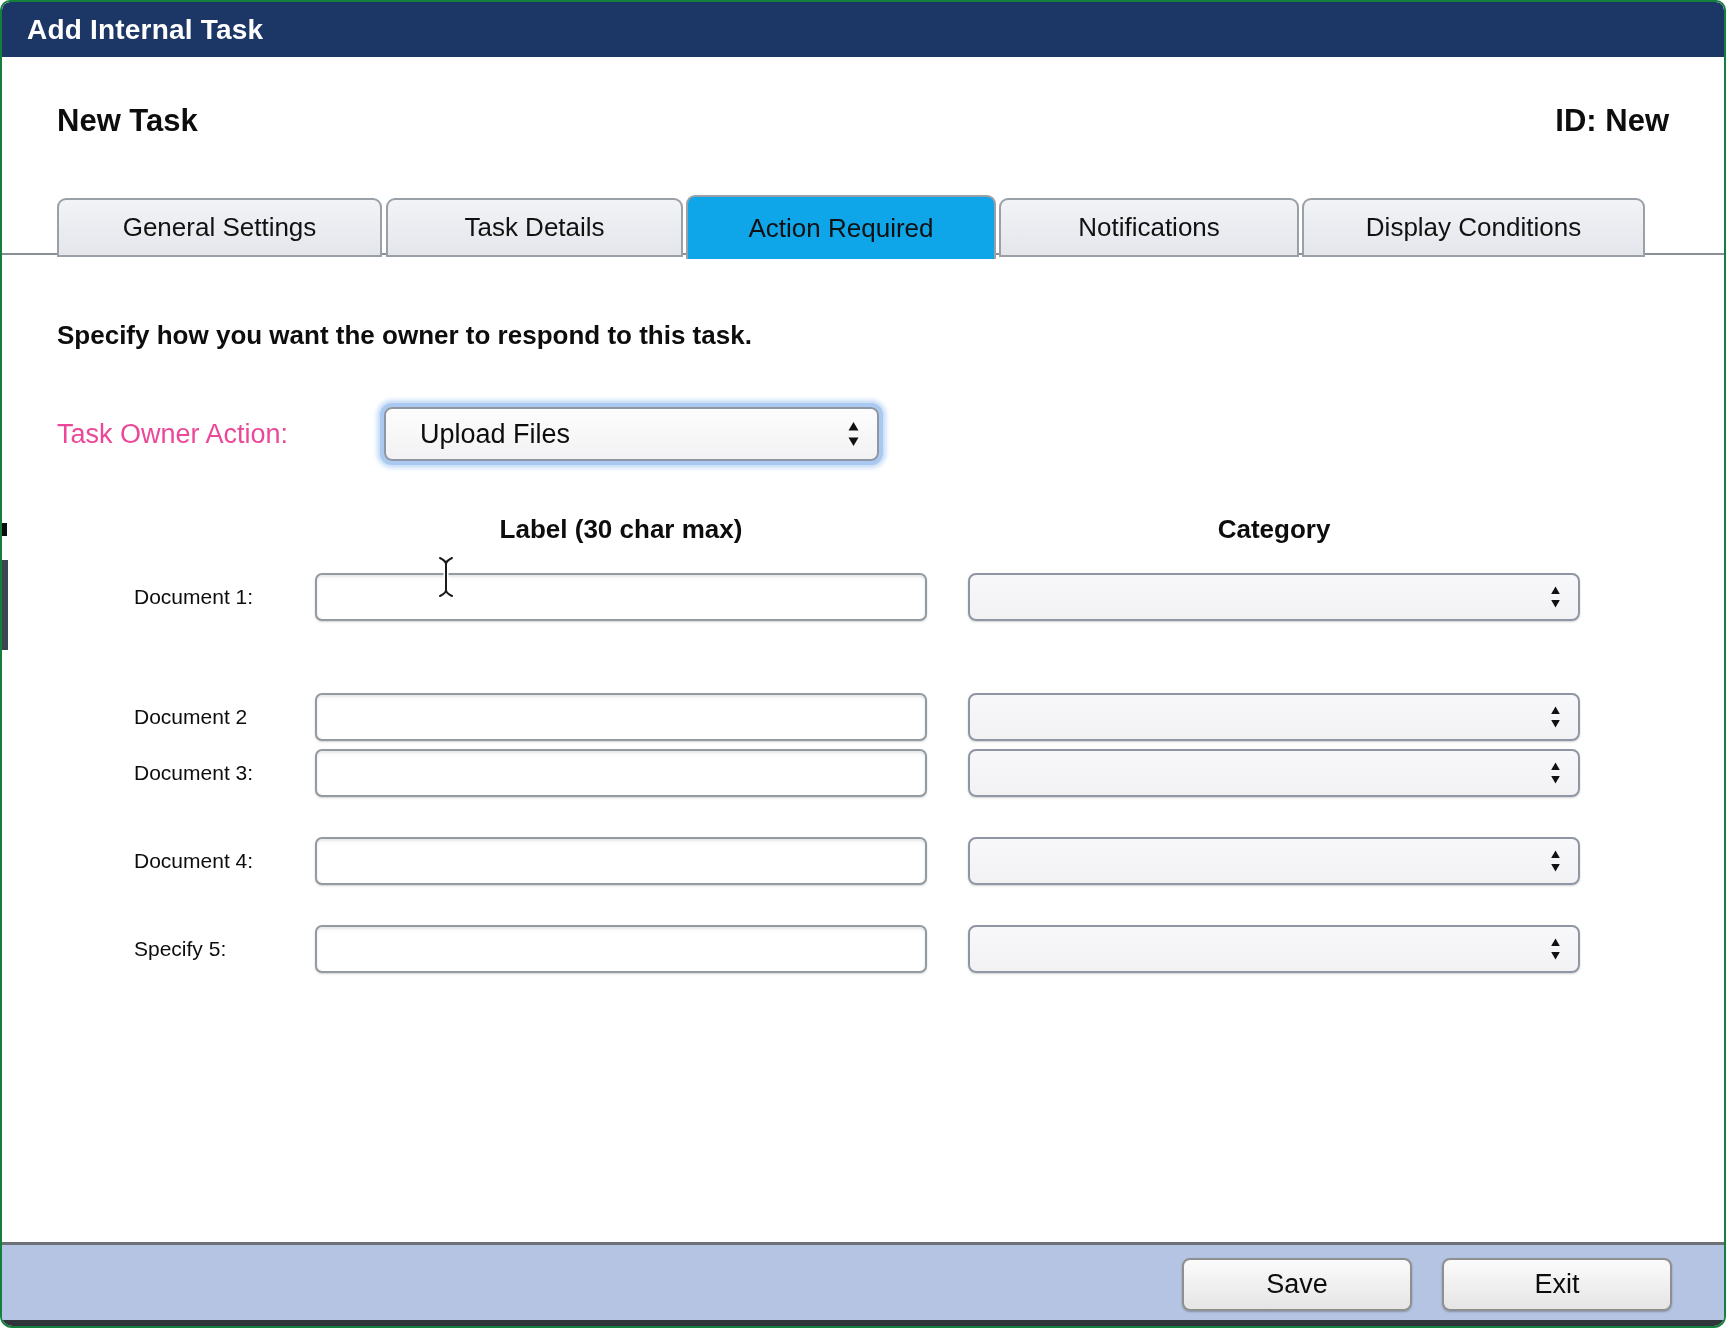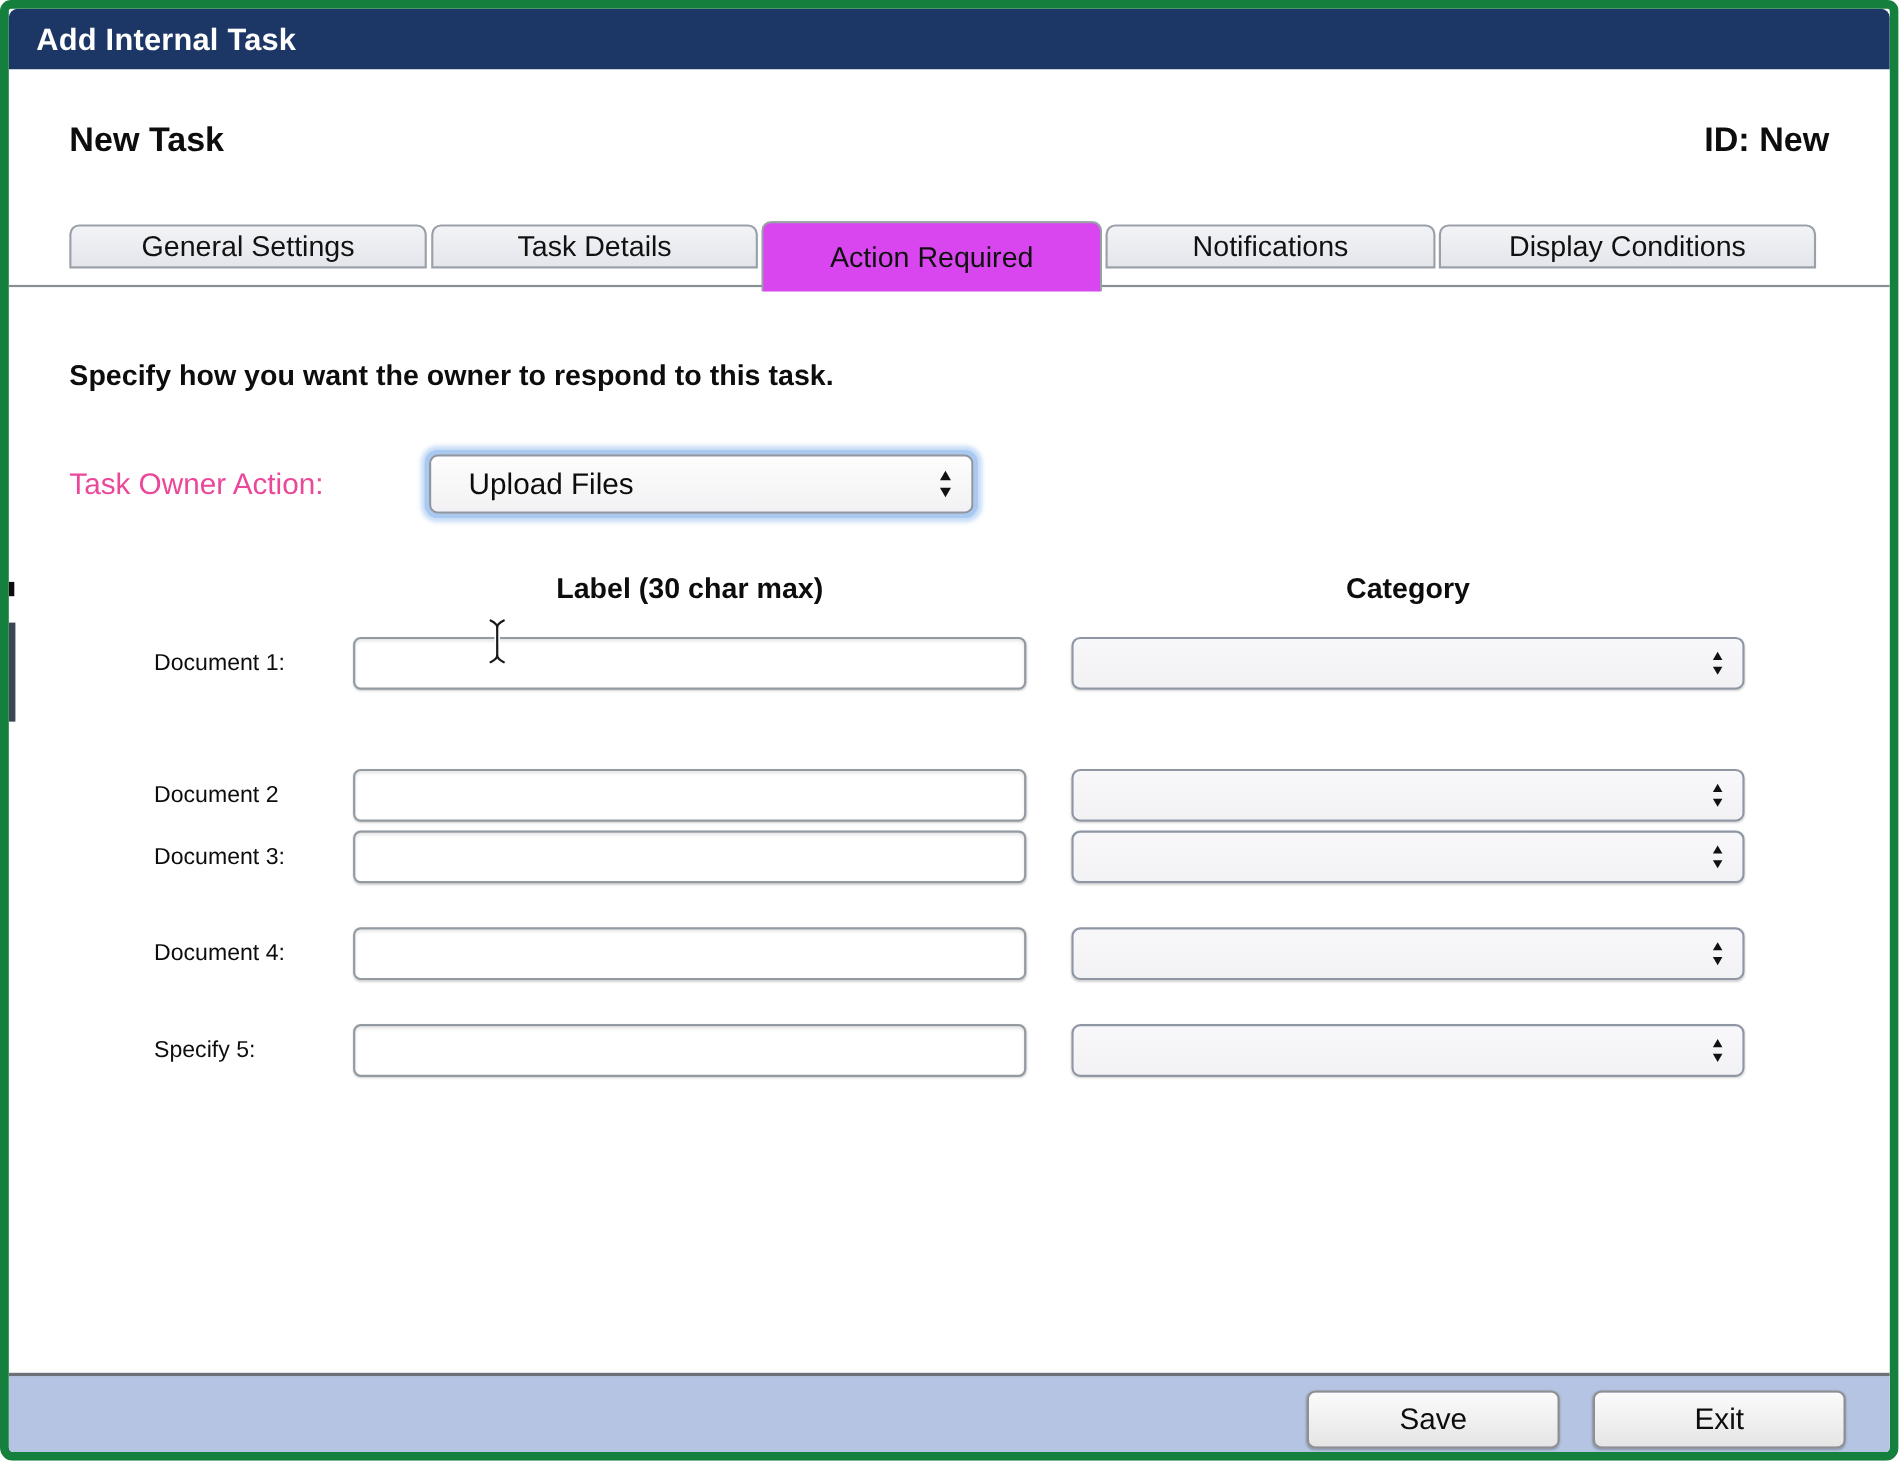--- a/index.html
+++ b/index.html
@@ -4,21 +4,21 @@
 <style>
   * { margin: 0; padding: 0; box-sizing: border-box; }
   html, body { background: #ffffff; }
   body { font-family: "Liberation Sans", sans-serif; }
 
   .dialog {
     position: relative;
     width: 1726px;
     height: 1328px;
     background: #ffffff;
-    border: 8px solid #15803d;
+    border: 2px solid #15803d;
     border-radius: 10px 10px 12px 12px;
     overflow: hidden;
   }
 
   
   .titlebar {
     position: absolute; left: 0; top: 0; right: 0; height: 55px;
     background: #1c3765;
     border-radius: 8px 8px 0 0;
     display: flex; align-items: center;
@@ -33,31 +33,31 @@
     position: absolute; left: 55px; top: 101px;
     font-size: 31px; font-weight: bold; color: #0d0d0d;
   }
   .task-id {
     position: absolute; right: 55px; top: 101px;
     font-size: 31px; font-weight: bold; color: #0d0d0d;
   }
 
   
   .tab {
-    position: absolute; top: 196px; height: 40px;
+    position: absolute; top: 196px; height: 59px;
     background: linear-gradient(#f2f3f6, #e4e6ec);
     border: 2px solid #9aa0a8;
     border-radius: 9px 9px 0 0;
     display: flex; align-items: center; justify-content: center;
     font-size: 26px; color: #111; cursor: default;
     z-index: 2;
   }
   .tab.active {
     top: 193px; height: 64px;
-    background: #d946ef;
+    background: #0ea5e9;
     border-bottom: none;
     z-index: 4;
   }
   .tab-line {
     position: absolute; left: 0; right: 0; top: 251px; height: 2px;
     background: #8a8f96; z-index: 1;
   }
 
   
   .instruction {

